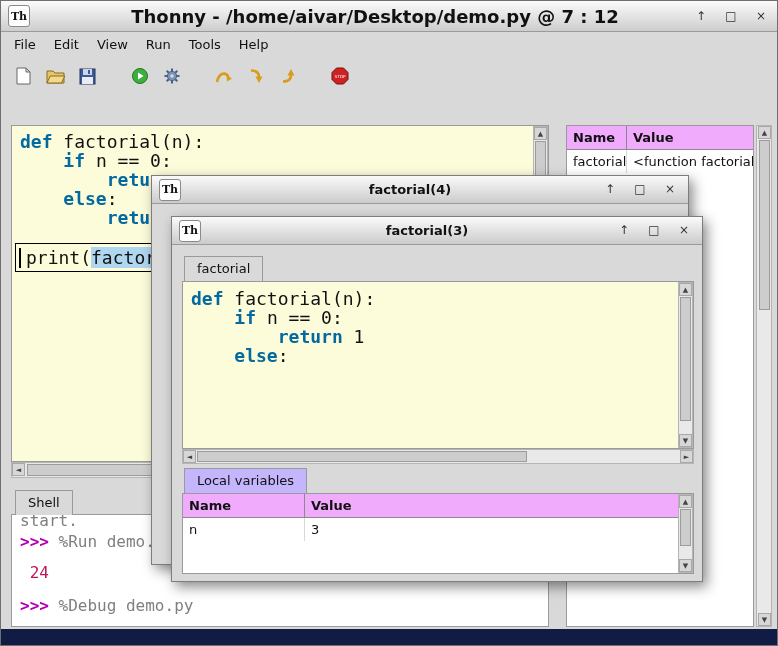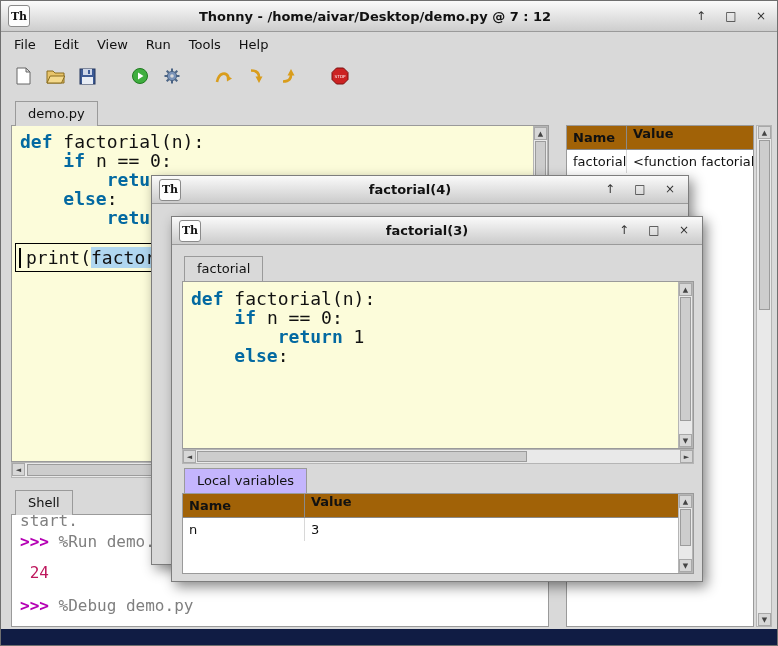--- a/index.html
+++ b/index.html
@@ -3,21 +3,21 @@
 <meta charset="utf-8">
 <style>
   html,body{margin:0;padding:0;}
   body{font-family:"DejaVu Sans",sans-serif;background:#4a4a4a;}
   .screen{position:relative;width:778px;height:646px;background:#d9d9d9;border:1px solid #6f6f6f;box-sizing:border-box;overflow:hidden;font-size:13px;color:#111;}
   .pre{white-space:pre;}
 
   
   .titlebar{position:absolute;left:0;top:0;width:778px;height:30px;background:linear-gradient(#fbfbfb,#cdcdcd);border-bottom:1px solid #9a9a9a;display:flex;align-items:center;}
   .app-logo{width:20px;height:20px;margin-left:7px;background:#fdfdfd;border:1px solid #8a8a8a;border-radius:3px;font-family:"DejaVu Serif",serif;font-size:11px;font-weight:bold;display:flex;align-items:center;justify-content:center;flex:none;}
-  .tb-title{position:absolute;left:70px;right:100px;text-align:center;font-weight:bold;font-size:13px;}
+  .tb-title{position:absolute;left:70px;right:100px;text-align:center;font-weight:bold;font-size:18px;}
   .win-btns{position:absolute;right:8px;top:5px;display:flex;gap:10px;}
   .wbtn{width:20px;height:20px;display:flex;align-items:center;justify-content:center;color:#333;font-size:12px;}
 
   
   .menubar{position:absolute;left:0;top:30px;width:778px;height:26px;display:flex;align-items:center;padding-left:4px;}
   .menu-item{padding:4px 9px;}
   .toolbar{position:absolute;left:0;top:56px;width:778px;height:38px;display:flex;align-items:center;padding-left:10px;gap:7px;}
   .tbtn{width:25px;height:26px;display:flex;align-items:center;justify-content:center;}
   .tgap{width:13px;flex:none;}
 
@@ -44,21 +44,21 @@
   .sl{line-height:21px;white-space:pre;}
   .sl-clip{margin-top:-7px;color:#4a4a4a;}
   .sl-out{margin-top:10px;}
   .sl-dbg{margin-top:12px;}
   .sh-prompt{color:#b400b4;font-weight:bold;}
   .sh-cmd{color:#7f7f7f;}
   .sh-out{color:#be185d;}
 
   
   .tbl-frame{background:#fff;border:1px solid #9a9a9a;box-sizing:border-box;overflow:hidden;position:absolute;}
-  .tbl-head{display:flex;background:#a16207;border-bottom:1px solid #8a8a8a;height:23px;font-weight:bold;}
+  .tbl-head{display:flex;background:#f0abfc;border-bottom:1px solid #8a8a8a;height:23px;align-items:center;font-weight:bold;}
   .tbl-row{display:flex;height:23px;align-items:center;}
   .cell{padding:0 6px;white-space:nowrap;overflow:hidden;box-sizing:border-box;}
   .nc-60{width:60px;flex:none;}
   .nc-122{width:122px;flex:none;}
   .head-div{border-right:1px solid #8a8a8a;height:100%;display:flex;align-items:center;}
   .row-div{border-right:1px solid #d8d8d8;height:100%;display:flex;align-items:center;}
 
   
   .dialog{position:absolute;background:#d9d9d9;border:1px solid #7d7d7d;box-shadow:4px 5px 12px rgba(0,0,0,.45);box-sizing:border-box;}
   .dlg-titlebar{position:absolute;left:0;top:0;right:0;height:27px;background:linear-gradient(#fafafa,#cbcbcb);border-bottom:1px solid #9a9a9a;display:flex;align-items:center;}
@@ -157,21 +157,20 @@
     </span>
     <span class="tgap"></span>
     <span class="tbtn">
       <svg width="18" height="18" viewBox="0 0 18 18">
           <polygon points="5.5,1 12.5,1 17,5.5 17,12.5 12.5,17 5.5,17 1,12.5 1,5.5" fill="#cc2222" stroke="#7a1010"></polygon>
           <text x="9" y="11" font-size="4.2" fill="#ffffff" text-anchor="middle" font-family="DejaVu Sans">STOP</text>
         </svg>
     </span>
   </div>
 
-  <div class="tab" style="left:14px;top:100px;">demo.py</div>
 
   <div class="editor-frame">
     <div class="code">
       <div class="cl"><span class="kw pre">def</span><span class="pre"> factorial(n):</span></div>
       <div class="cl"><span class="pre">    </span><span class="kw pre">if</span><span class="pre"> n == 0:</span></div>
       <div class="cl"><span class="pre">        </span><span class="kw pre">retur</span></div>
       <div class="cl"><span class="pre">    </span><span class="kw pre">else</span><span class="pre">:</span></div>
       <div class="cl"><span class="pre">        </span><span class="kw pre">retur</span></div>
       <div class="cl"></div>
     </div>

